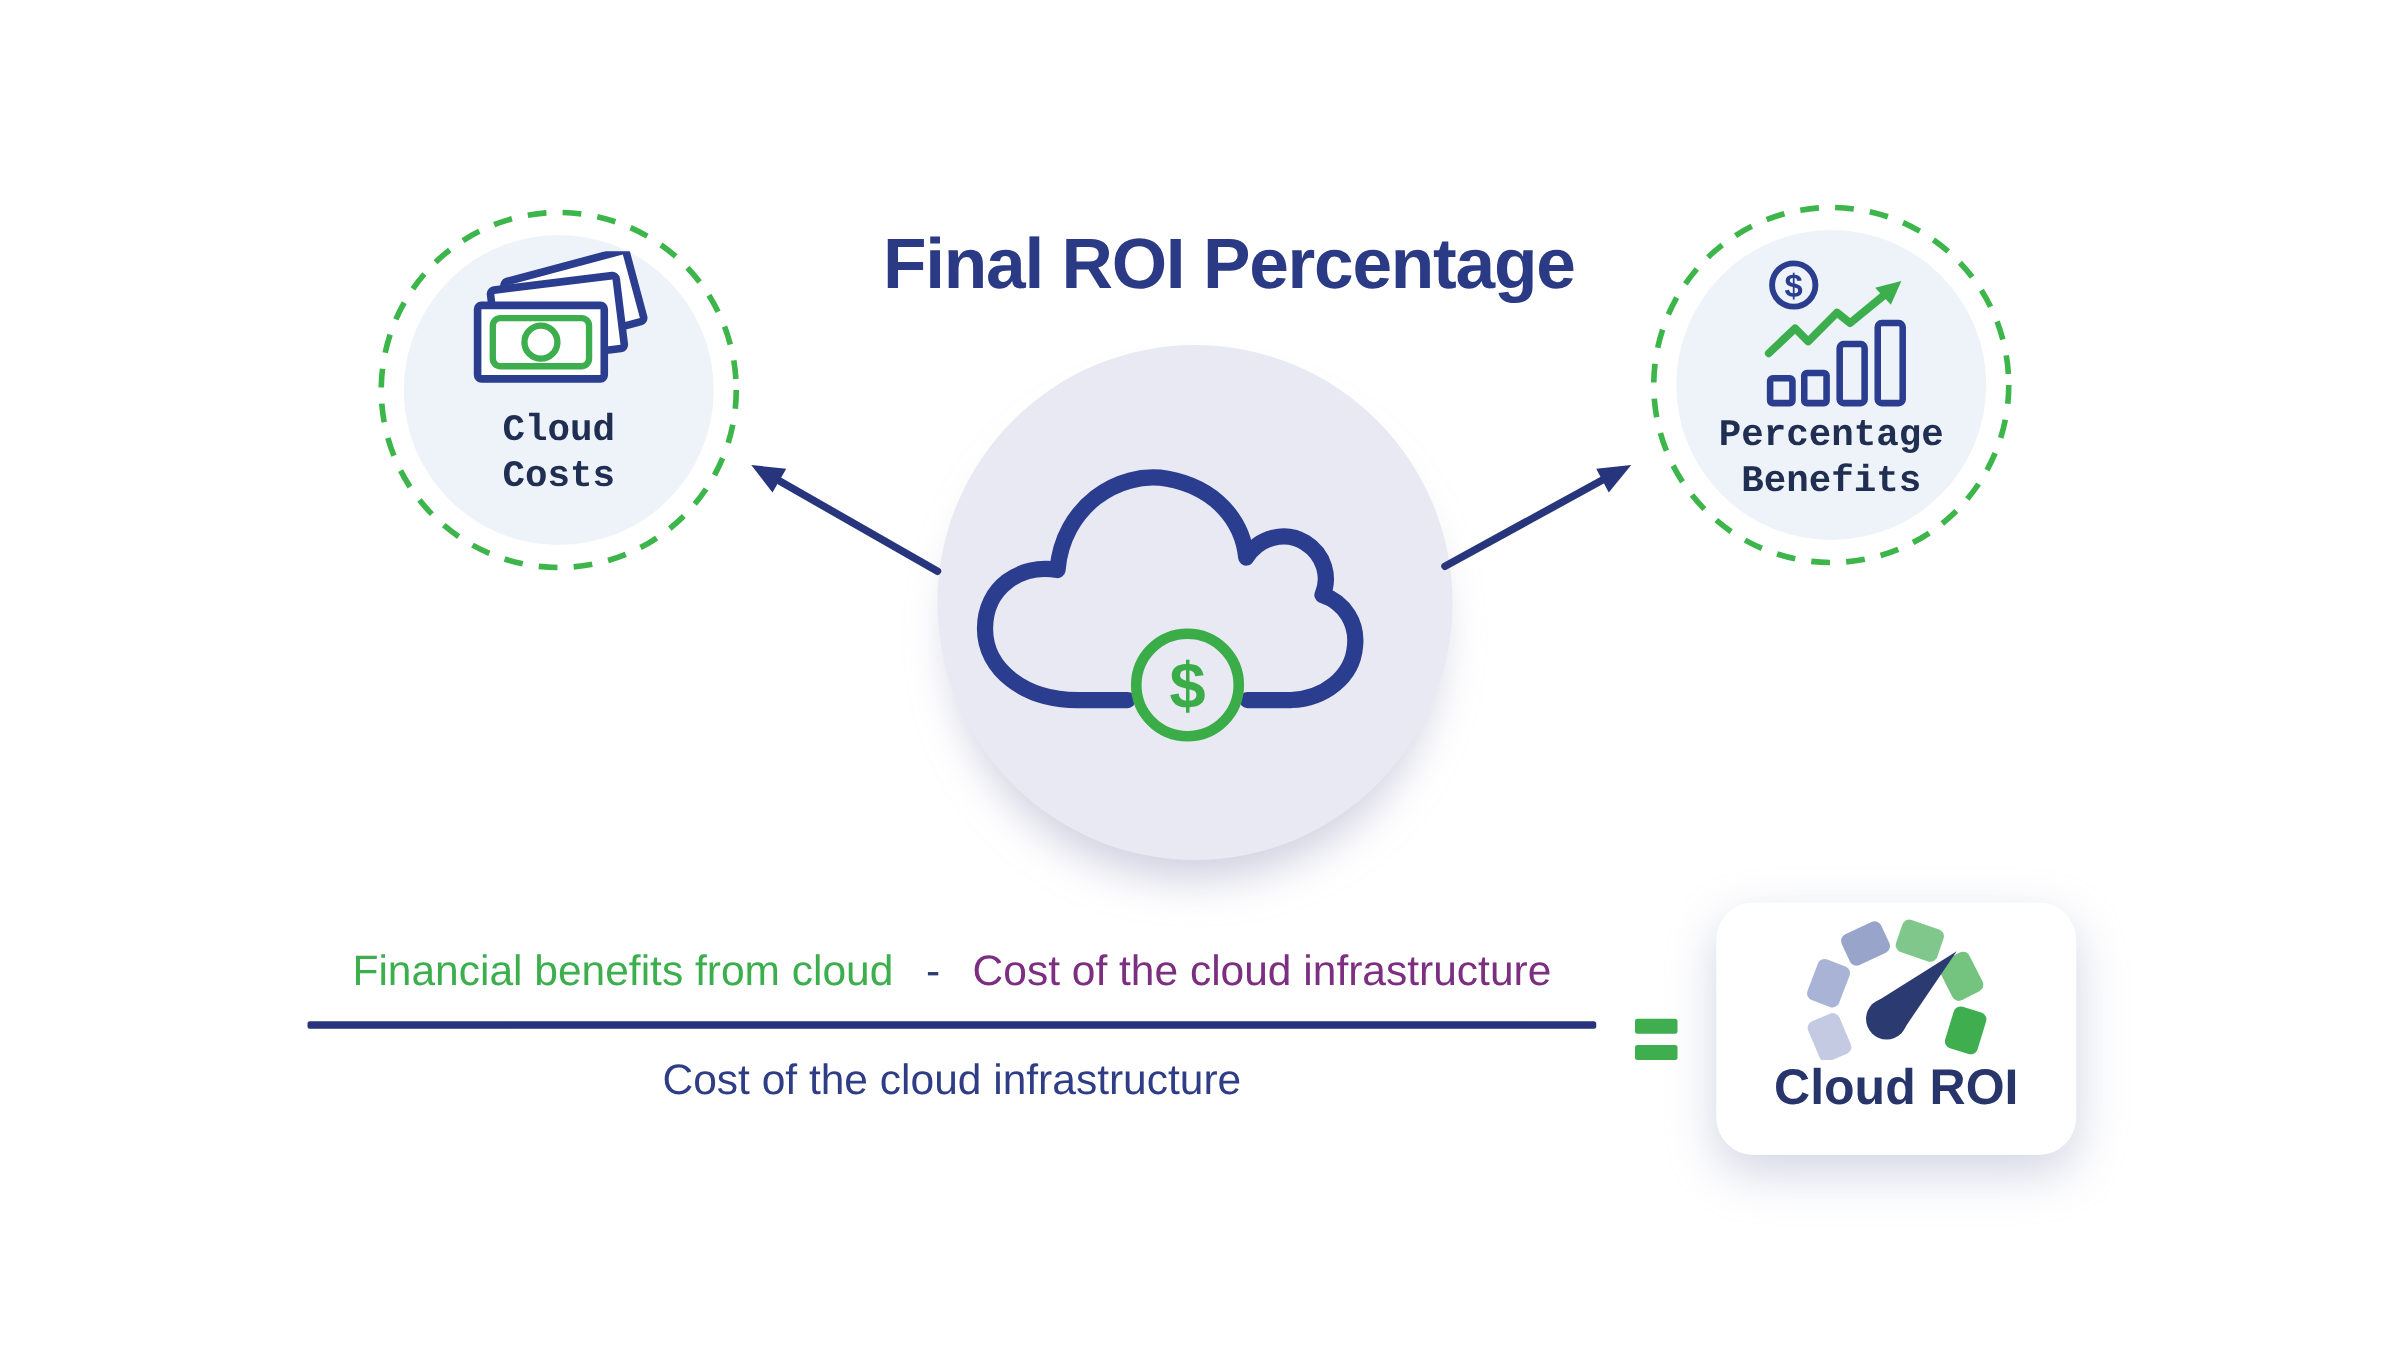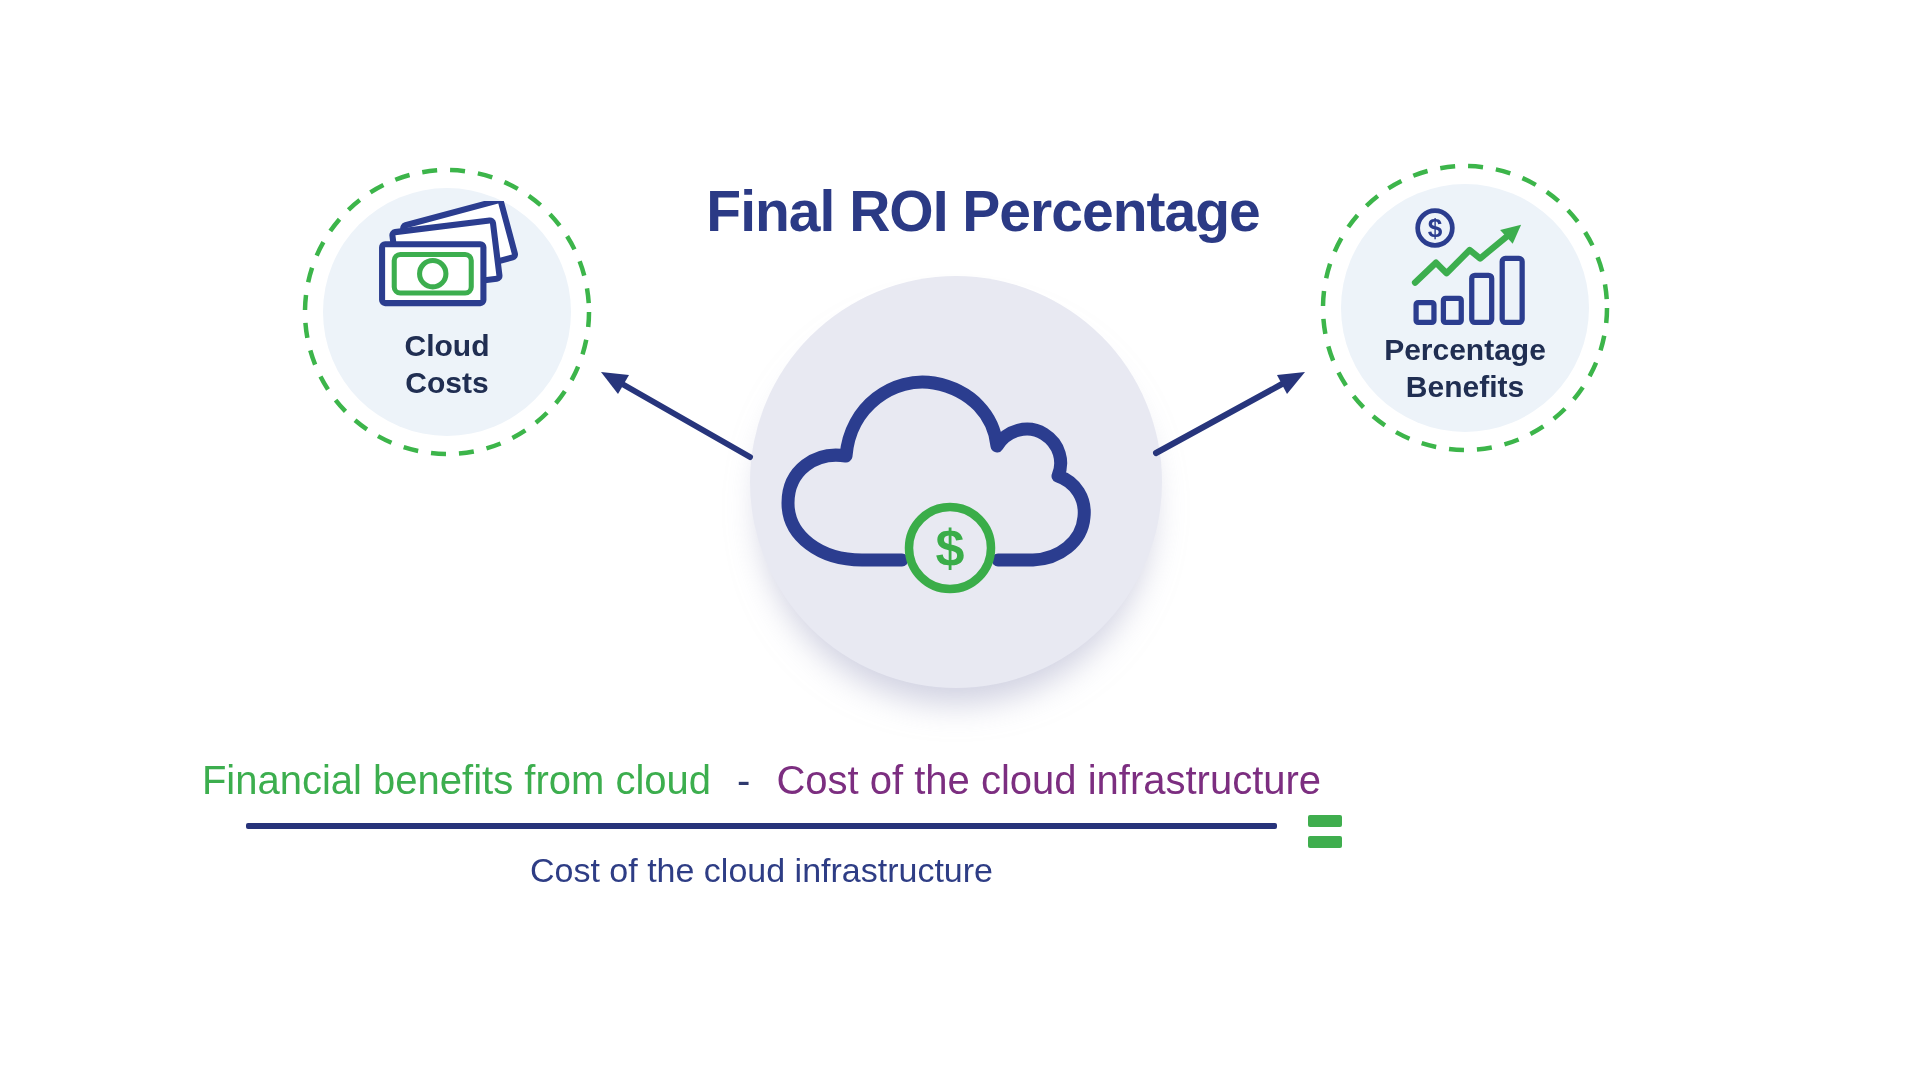--- a/index.html
+++ b/index.html
@@ -16,39 +16,39 @@
   .node{position:absolute;width:290px;height:290px;}
   .node-left{left:302px;top:167px;}
   .node-right{left:1320px;top:163px;}
   .node .dashed{position:absolute;inset:0;}
   .node .fill-circle{
     position:absolute;left:21px;top:21px;width:248px;height:248px;
     border-radius:50%;background:#edf3f9;
   }
   .node .label{
     position:absolute;left:0;right:0;text-align:center;
-    font-weight:700;font-size:30px;line-height:37px;color:#202e52;
+    font-weight:700;font-size:30px;line-height:37px;color:#202e52;font-family:Liberation Mono, monospace;
   }
   .node-left .label{top:160px;}
   .node-right .label{top:168px;}
   .money-icon{position:absolute;left:74px;top:34px;width:152px;height:112px;}
   .growth-icon{position:absolute;left:86px;top:44px;width:142px;height:126px;}
   
   .center-circle{
     position:absolute;left:750px;top:276px;width:412px;height:412px;border-radius:50%;
     background:#e8e9f2;box-shadow:0 26px 32px -10px rgba(170,172,200,0.55);
   }
   .center-circle svg{position:absolute;inset:0;}
   
   .arrows{position:absolute;inset:0;pointer-events:none;}
   
   .formula{position:absolute;left:246px;top:758px;width:1031px;}
   .numerator{
     display:flex;justify-content:center;align-items:baseline;gap:26px;
-    font-size:40px;white-space:nowrap;
+    font-size:34px;white-space:nowrap;
   }
   .numerator .green{color:#3cae4e;}
   .numerator .minus{color:#2f3a6e;font-weight:400;}
   .numerator .purple{color:#7c2e80;}
   .frac-bar{margin-top:20px;height:6px;background:#27337a;border-radius:2px;}
   .denominator{margin-top:22px;text-align:center;font-size:34px;color:#2e3d85;}
   
   .equals{position:absolute;left:1308px;top:815px;width:34px;}
   .equals .bar{height:12px;background:#3fae4e;border-radius:2px;}
   .equals .bar + .bar{margin-top:9px;}
@@ -141,14 +141,31 @@
     </div>
     <div class="frac-bar"></div>
     <div class="denominator">Cost of the cloud infrastructure</div>
   </div>
 
   <div class="equals">
     <div class="bar"></div>
     <div class="bar"></div>
   </div>
 
+  <div class="card">
+    <svg class="gauge" viewBox="14 24 172 122">
+      <g>
+        <rect x="-18" y="-14" width="36" height="28" rx="6" transform="translate(44.8,127.4) rotate(-113)" fill="#c3cae1"></rect>
+        <rect x="-18" y="-14" width="36" height="28" rx="6" transform="translate(44.0,82.5) rotate(-69)" fill="#a9b3d5"></rect>
+        <rect x="-18" y="-14" width="36" height="28" rx="6" transform="translate(74.6,49.6) rotate(-25)" fill="#98a4ca"></rect>
+        <rect x="-18" y="-14" width="36" height="28" rx="6" transform="translate(119.5,47.3) rotate(19)" fill="#7fc78a"></rect>
+        <rect x="-18" y="-14" width="36" height="28" rx="6" transform="translate(153.5,76.8) rotate(63)" fill="#74c47f"></rect>
+        <rect x="-18" y="-14" width="36" height="28" rx="6" transform="translate(157.4,121.5) rotate(107)" fill="#3fae4e"></rect>
+      </g>
+      <g>
+        <polygon points="150,56 103.8,124.2 80.2,99.8" fill="#2b3a70"></polygon>
+        <circle cx="92" cy="112" r="17" fill="#2b3a70"></circle>
+      </g>
+    </svg>
+    <div class="card-label">Cloud ROI</div>
+  </div>
 
 </div>
 
 </body></html>

